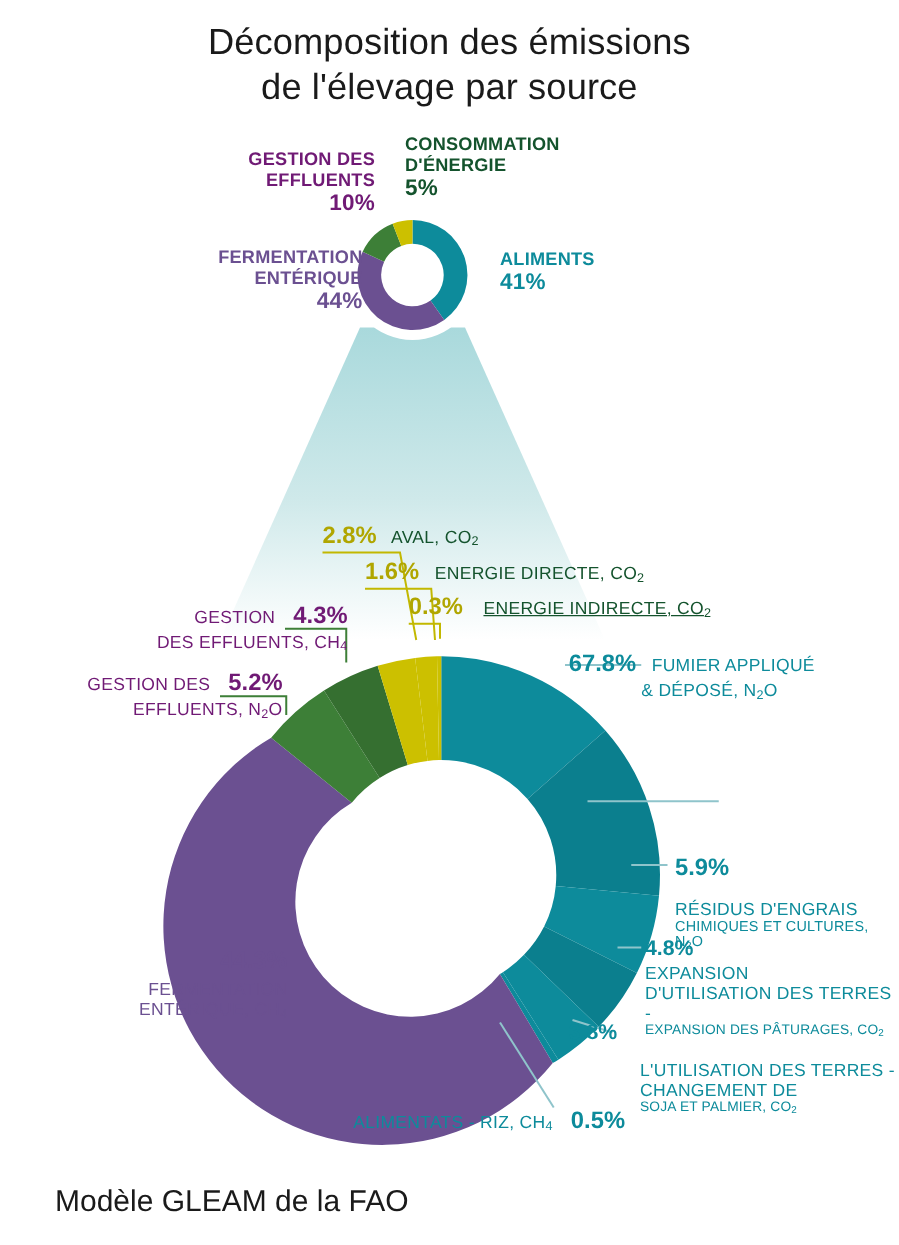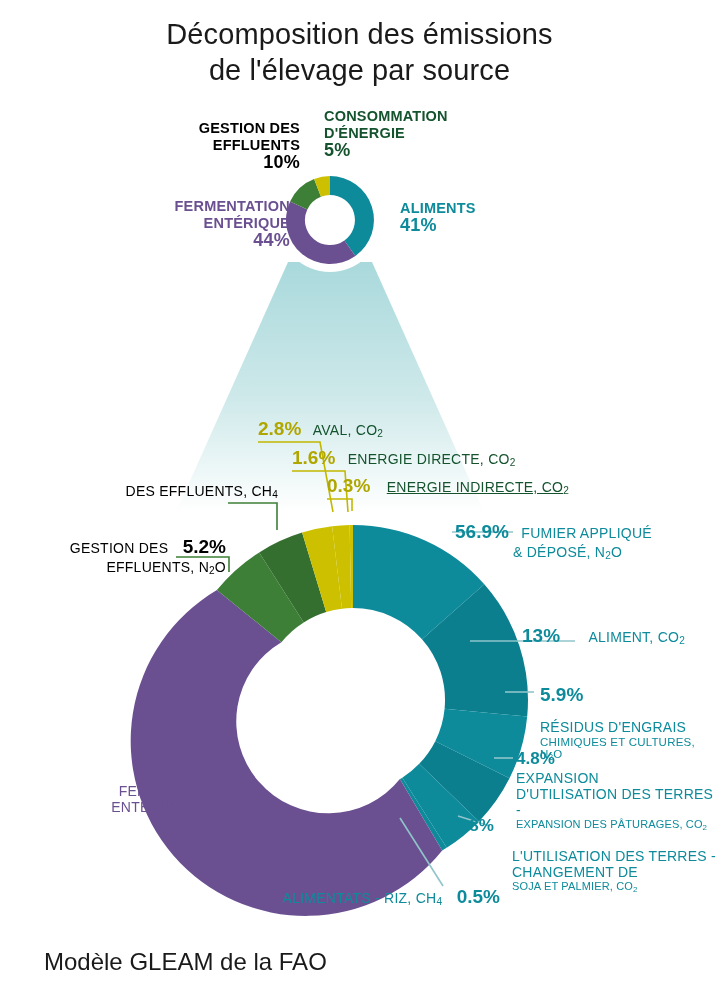--- a/index.html
+++ b/index.html
@@ -35,21 +35,21 @@
   
   .lbl{position:absolute;}
   sub{font-size:.72em;vertical-align:-.22em;}
 
   
   .t-lab{font-size:14.5px;line-height:17px;letter-spacing:.2px;font-weight:bold;}
   .t-pct{font-size:18px;font-weight:bold;}
 
   .c-teal{color:#0d8b9b;}
   .c-purple{color:#6b5091;}
-  .c-green{color:#000000;}
+  .c-green{color:#701a75;}
   .c-gold{color:#14532d;}
   .c-gold-d{color:#b0a600;}
 
   
   .b-pct{font-size:19px;font-weight:bold;}
   .b-pct-sm{font-size:17px;font-weight:bold;}
   .b-nm{font-size:14px;letter-spacing:.25px;}
   .b-nm-sm{font-size:11.5px;letter-spacing:.2px;}
   .b-nm-xs{font-size:11px;letter-spacing:.15px;}
   .right{text-align:right;}
@@ -170,43 +170,43 @@
     <span class="b-pct c-gold-d">1.6%</span>
     <span class="b-nm c-gold" style="margin-left:8px;"><span>ENERGIE DIRECTE, CO</span><sub>2</sub></span>
   </div>
 
   <div class="lbl nowrap" style="left:327px;top:475px;">
     <span class="b-pct c-gold-d">0.3%</span>
     <span class="b-nm c-gold" style="margin-left:12px;text-decoration:underline;"><span>ENERGIE INDIRECTE, CO</span><sub>2</sub></span>
   </div>
 
   <div class="lbl right" style="left:28px;top:482px;width:250px;">
+    <div style="white-space:nowrap;">
+      <span class="b-nm c-green">GESTION</span>
+      <span class="b-pct c-green" style="margin-left:10px;">4.3%</span>
+    </div>
     <div class="b-nm c-green" style="margin-top:1px;"><span>DES EFFLUENTS, CH</span><sub>4</sub></div>
   </div>
 
   <div class="lbl right" style="left:12px;top:536px;width:214px;">
     <div style="white-space:nowrap;">
       <span class="b-nm c-green">GESTION DES</span>
       <span class="b-pct c-green" style="margin-left:10px;">5.2%</span>
     </div>
     <div class="b-nm c-green" style="margin-top:1px;"><span>EFFLUENTS, N</span><sub>2</sub><span>O</span></div>
   </div>
 
   <div class="lbl left" style="left:455px;top:521px;width:250px;">
     <div style="white-space:nowrap;">
-      <span class="b-pct c-teal">56.9%</span>
+      <span class="b-pct c-teal">67.8%</span>
       <span class="b-nm c-teal" style="margin-left:8px;">FUMIER APPLIQUÉ</span>
     </div>
     <div class="b-nm c-teal" style="margin-left:58px;margin-top:1px;"><span>&amp; DÉPOSÉ, N</span><sub>2</sub><span>O</span></div>
   </div>
 
-  <div class="lbl left nowrap" style="left:522px;top:625px;">
-    <span class="b-pct c-teal">13%</span>
-    <span class="b-nm c-teal" style="margin-left:24px;"><span>ALIMENT, CO</span><sub>2</sub></span>
-  </div>
 
   <div class="lbl left" style="left:540px;top:684px;width:180px;">
     <div class="b-pct c-teal">5.9%</div>
     <div class="b-nm c-teal" style="margin-top:13px;">RÉSIDUS D'ENGRAIS</div>
     <div class="b-nm-sm c-teal" style="margin-top:1px;"><span>CHIMIQUES ET CULTURES, N</span><sub>2</sub><span>O</span></div>
   </div>
 
   <div class="lbl left" style="left:516px;top:749px;width:200px;">
     <div class="b-pct-sm c-teal">4.8%</div>
     <div class="b-nm c-teal" style="margin-top:1px;">EXPANSION</div>

